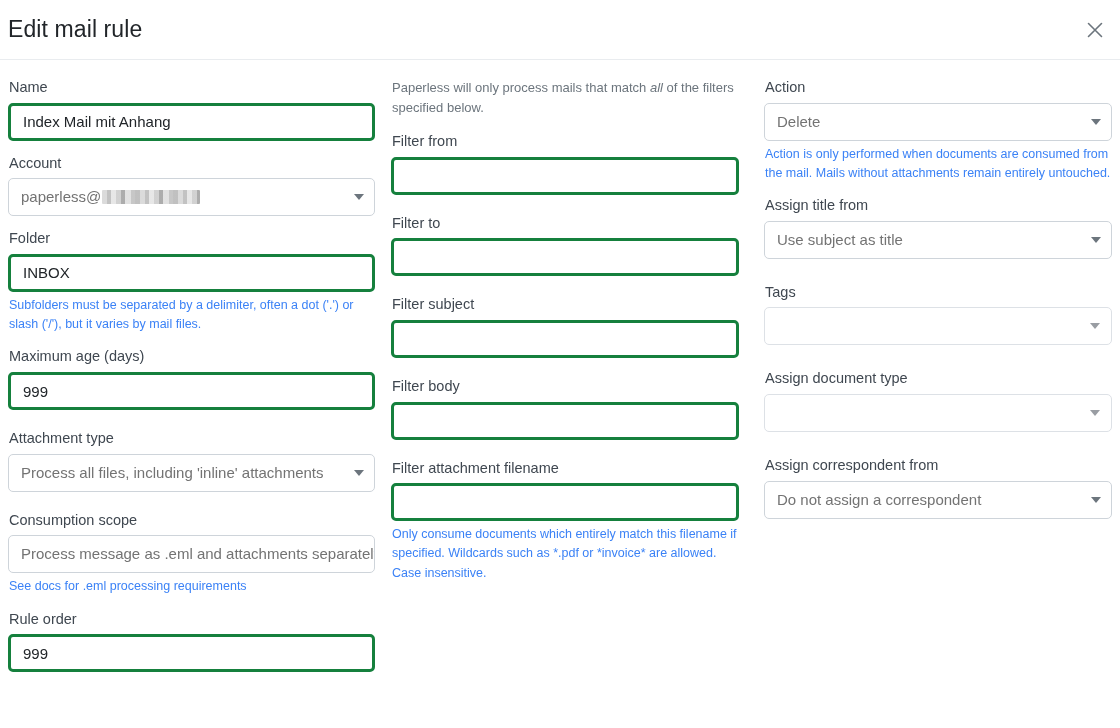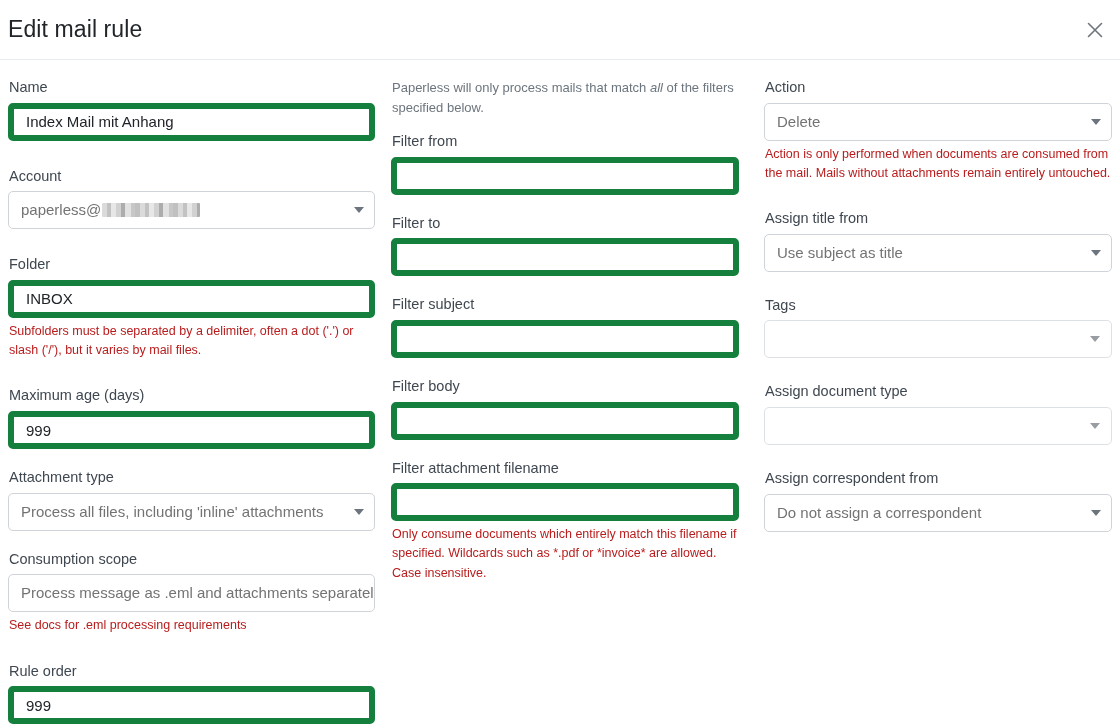--- a/index.html
+++ b/index.html
@@ -50,39 +50,39 @@
     padding: 18px 8px 0 8px;
     gap: 0;
     align-items: flex-start;
   }
   .col { }
   .col-left   { width: 383px; padding-right: 16px; }
   .col-mid    { width: 372px; padding-right: 16px; }
   .col-right  { width: 365px; padding-left: 9px; }
 
   
-  .form-group { margin-bottom: 26px; }
+  .form-group { margin-bottom: 13px; }
   .form-label {
     display: block;
     font-size: 14.5px;
     color: #3f4750;
     margin: 0 0 5px 1px;
     line-height: 1.35;
     font-weight: 400;
   }
   .form-control {
     display: block;
     width: 100%;
     height: 38px;
     padding: 6px 12px;
     font-size: 15px;
     font-family: "Liberation Sans", sans-serif;
     color: #212529;
     background: #ffffff;
-    border: 6px solid #15803d;
+    border: 3px solid #15803d;
     border-radius: 5px;
     line-height: 24px;
     outline: none;
   }
   .form-control::placeholder { color: #adb5bd; }
 
   .select-wrap { position: relative; width: 100%; }
   .form-select {
     display: block;
     width: 100%;
@@ -131,21 +131,21 @@
     transform: translateY(-50%);
     width: 0; height: 0;
     border-left: 5px solid transparent;
     border-right: 5px solid transparent;
     border-top: 6px solid #999da3;
     pointer-events: none;
   }
 
   .form-text {
     font-size: 12.5px;
-    color: #b91c1c;
+    color: #3b82f6;
     line-height: 1.55;
     margin: 4px 1px 0 1px;
     display: block;
   }
   .intro-text {
     font-size: 13px;
     color: #6c757d;
     line-height: 1.55;
     margin: 0 0 14px 1px;
   }

